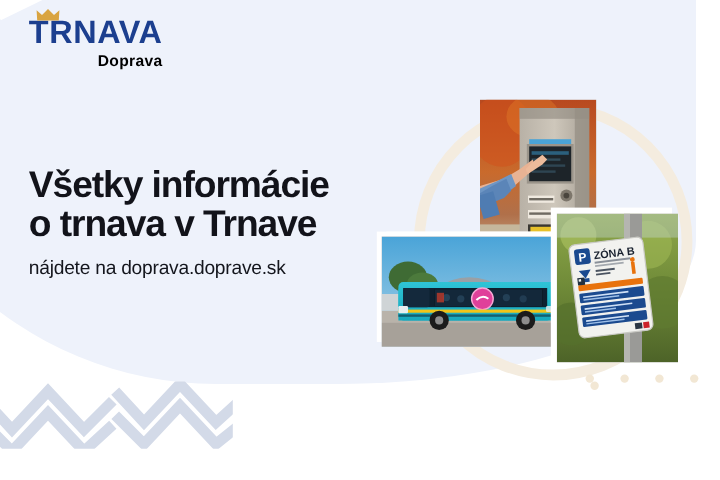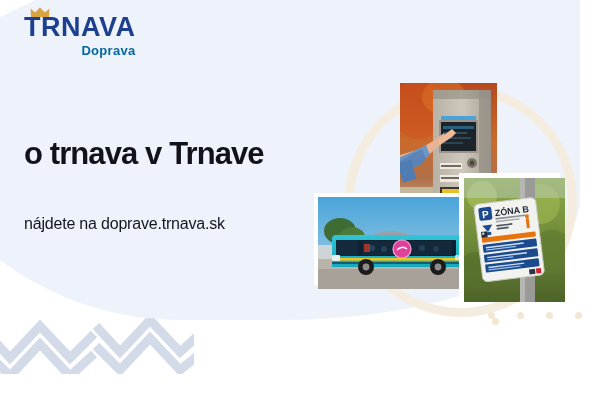--- a/index.html
+++ b/index.html
@@ -36,21 +36,21 @@
   
   .logo{position:absolute;left:24px;top:14px;}
   .logo-word{
     font-size:27px;font-weight:bold;color:#1c3f8f;
     letter-spacing:0.5px;line-height:1;
     font-family:"Liberation Sans", sans-serif;
     text-align:center;
   }
   .logo-crown{position:absolute;left:6px;top:-7px;}
   .logo-sub{
-    font-size:13px;font-weight:bold;color:#0369a1;
+    font-size:13px;font-weight:bold;color:#000000;
     text-align:right;margin-top:2px;letter-spacing:0.3px;
   }
 
   
   .headline{
     position:absolute;left:24px;top:137px;width:300px;
     font-size:31px;font-weight:bold;color:#12131a;
     line-height:1.08;letter-spacing:-0.9px;
   }
   .headline .l2{display:block;}
@@ -109,23 +109,24 @@
     <div style="position:relative;">
       <svg class="logo-crown" width="20" height="11" viewBox="0 0 20 11">
         <path d="M1,10 L0.5,1.5 L5,5.5 L10,0.5 L15,5.5 L19.5,1.5 L19,10 Z" fill="#d9a441"></path>
       </svg>
       <div class="logo-word">TRNAVA</div>
     </div>
     <div class="logo-sub">Doprava</div>
   </div>
 
   <div class="headline">
+    <span class="l1">Všetky informácie</span>
     <span class="l2">o trnava v Trnave</span>
   </div>
-  <div class="subhead">nájdete na doprave.trnava.sk</div>
+  <div class="subhead">nájdete na doprava.doprave.sk</div>
 
   <div class="photo" id="photo-kiosk">
     <svg class="ph-svg" viewBox="0 0 97 133" preserveAspectRatio="none">
       <defs>
         <linearGradient id="kbg" x1="0" y1="0" x2="0" y2="1">
           <stop offset="0" stop-color="#b8491f"></stop>
           <stop offset="0.45" stop-color="#c96a2c"></stop>
           <stop offset="0.72" stop-color="#b0704a"></stop>
           <stop offset="1" stop-color="#cbb396"></stop>
         </linearGradient>

